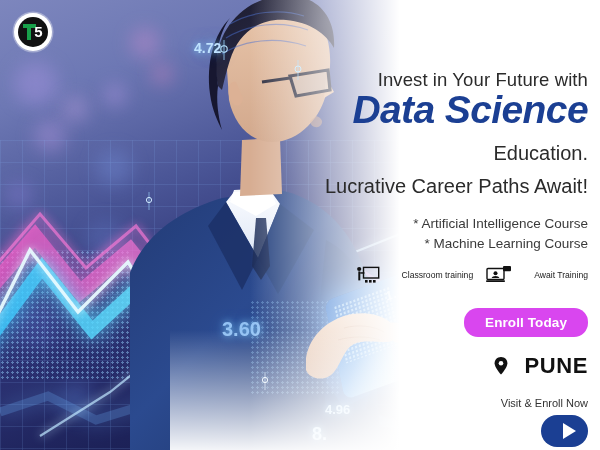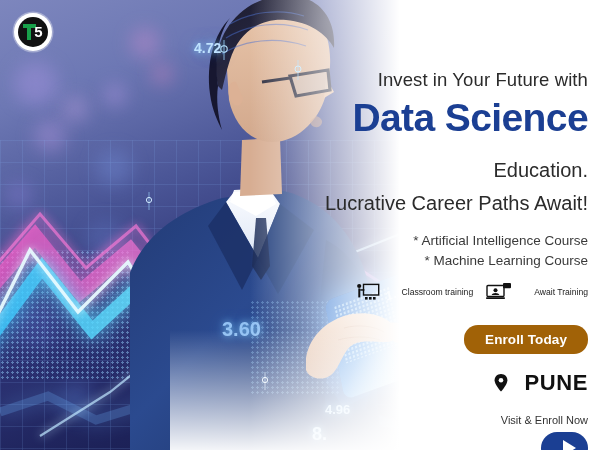--- a/index.html
+++ b/index.html
@@ -86,39 +86,39 @@
   .content {
     position:absolute; right:12px; top:0; width:300px; height:376px; z-index:60;
     display:flex; flex-direction:column; align-items:flex-end;
     text-align:right;
   }
   .kicker {
     margin-top:70px; font-size:18.5px; color:#2b2b2b; letter-spacing:.1px; line-height:1.1;
     font-weight:400; white-space:nowrap;
   }
   .headline {
-    margin-top:8px; font-size:39px; line-height:1; font-weight:bold;
-    color:#1b3f93; letter-spacing:-.6px; white-space:nowrap;
+    font-size:39px; line-height:1; font-weight:bold;
+    color:#1b3f93; letter-spacing:-.6px; white-space:nowrap;font-style:italic;
   }
   .sub1 {
-    margin-top:22px; font-size:20px; color:#2b2b2b; font-weight:400; line-height:1.1;
+    margin-top:13px; font-size:20px; color:#2b2b2b; font-weight:400; line-height:1.1;
   }
   .sub2 {
     margin-top:11px; font-size:20px; color:#2b2b2b; font-weight:400; line-height:1.1; white-space:nowrap;
   }
   .courses { margin-top:17px; font-size:13.5px; color:#3a3a3a; line-height:1.45; }
   .courses div { white-space:nowrap; }
 
   .modes { margin-top:13px; display:flex; align-items:center; gap:13px; }
   .mode { display:flex; align-items:center; gap:22px; }
   .mode-label { font-size:8.6px; color:#222; white-space:nowrap; }
 
   .cta {
     margin-top:24px;
-    background:#a16207; color:#ffffff; font-size:13.5px; font-weight:bold;
+    background:#d946ef; color:#ffffff; font-size:13.5px; font-weight:bold;
     padding:7px 21px; border-radius:14px; border:none; cursor:pointer;
     letter-spacing:.1px; white-space:nowrap;
   }
   .city { margin-top:16px; display:flex; align-items:center; gap:16px; }
   .city-name { font-size:22px; font-weight:bold; color:#111; letter-spacing:.6px; }
 
   .visit { margin-top:18px; font-size:11px; color:#333; }
   .urlpill {
     margin-top:6px; display:flex; align-items:center; gap:7px;
     background:#1b3f93; border-radius:17px; padding:6px 9px 6px 18px; cursor:pointer;

